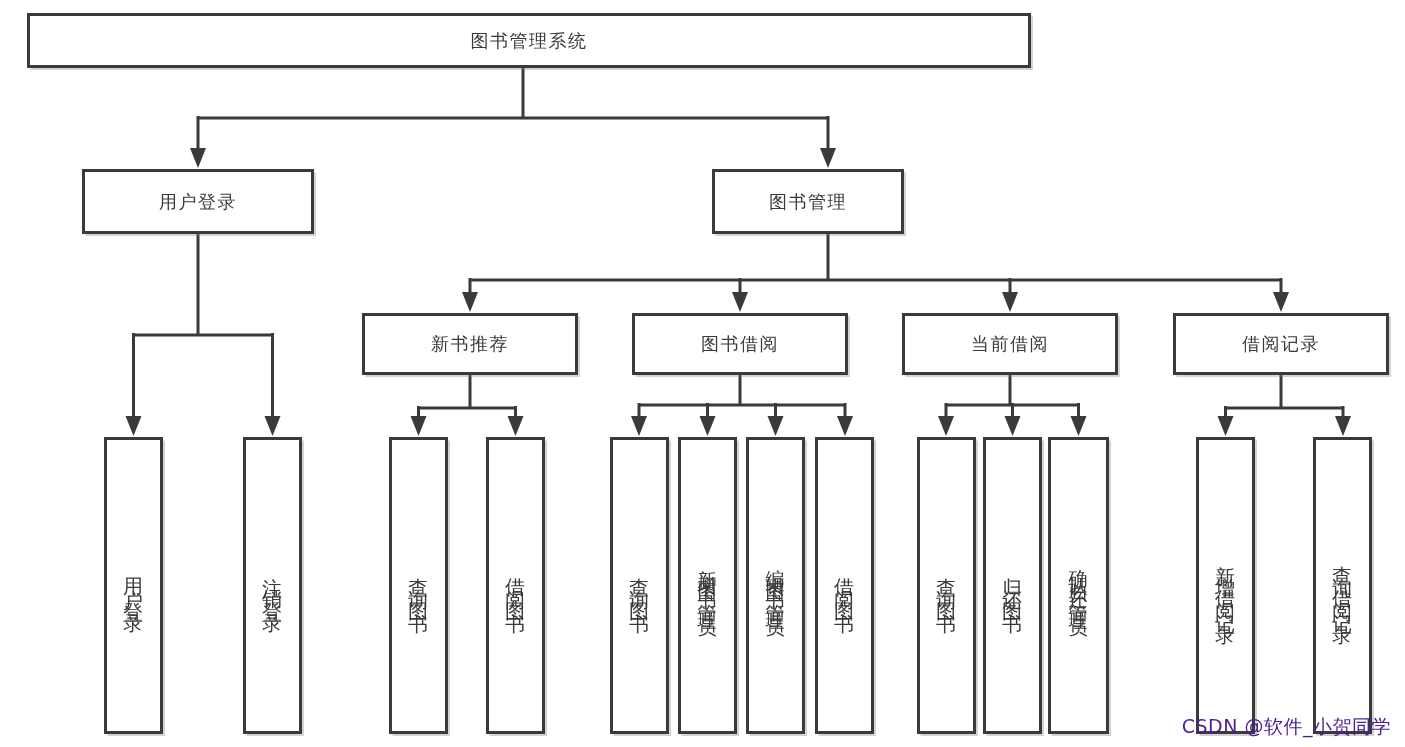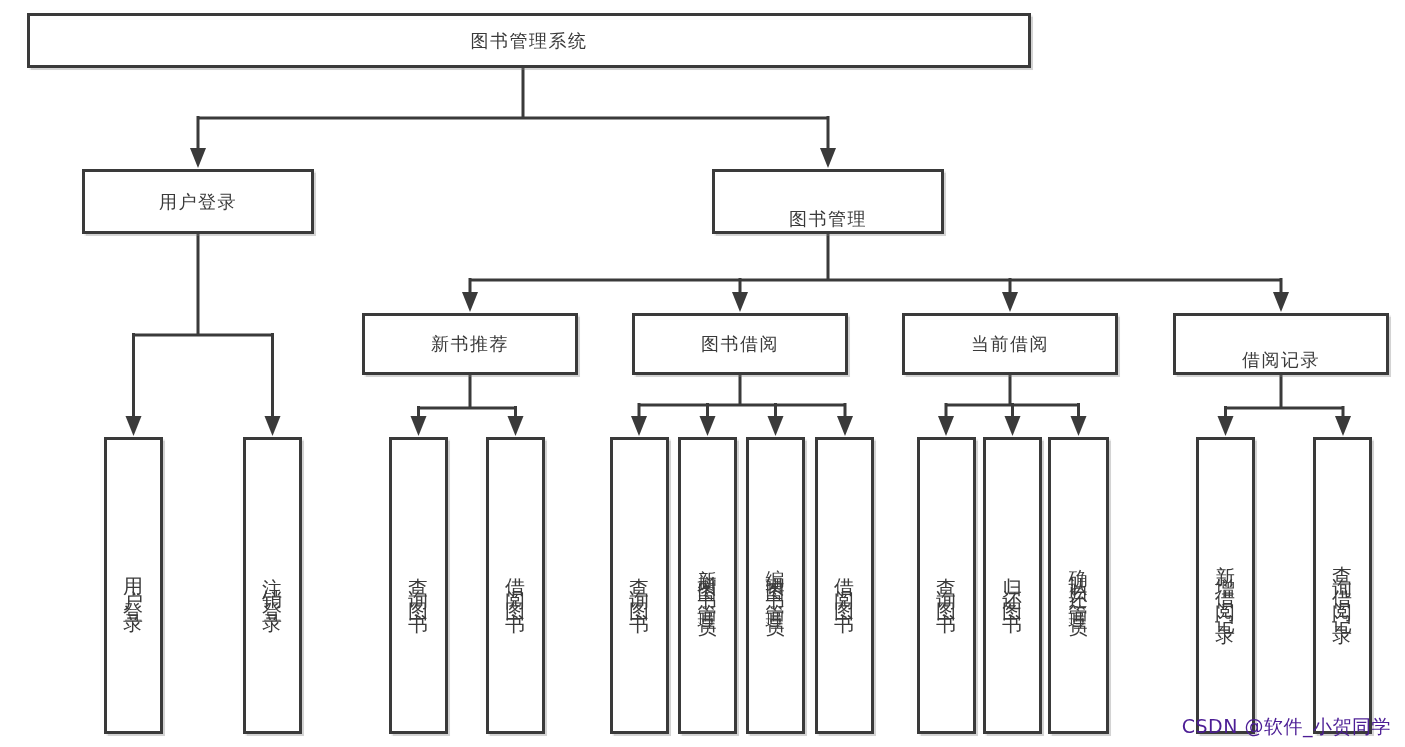--- a/index.html
+++ b/index.html
@@ -28,27 +28,27 @@
     font-size:20px;
     line-height:1;
     letter-spacing:12px;
     white-space:nowrap;
   }
   .vbox.long .vtext{font-size:19px;letter-spacing:7px;}
   
   #n-root{left:21px;top:13px;width:1004px;height:55px;margin-left:6px;}
   
   #n-user-login{left:82px;top:169px;width:232px;height:65px;}
-  #n-book-mgmt{left:712px;top:169px;width:232px;height:65px;align-items:flex-end;}
+  #n-book-mgmt{left:712px;top:169px;width:192px;height:65px;}
   
   .l3{width:216px;height:62px;top:313px;}
   #n-newbook{left:362px;}
   #n-borrow{left:632px;}
   #n-current{left:902px;}
-  #n-records{left:1173px;align-items:flex-end;}
+  #n-records{left:1173px;}
   
   #f-a1{left:104px;}  #f-a2{left:243px;}
   #f-b1{left:389px;}  #f-b2{left:486px;}
   #f-c1{left:610px;}  #f-c2{left:678px;}  #f-c3{left:746px;}  #f-c4{left:815px;}
   #f-d1{left:917px;}  #f-d2{left:983px;}  #f-d3{left:1048px;width:61px;}
   #f-e1{left:1196px;} #f-e2{left:1313px;}
   #watermark{
     position:absolute;
     right:14px;top:714px;
     font-size:19px;

